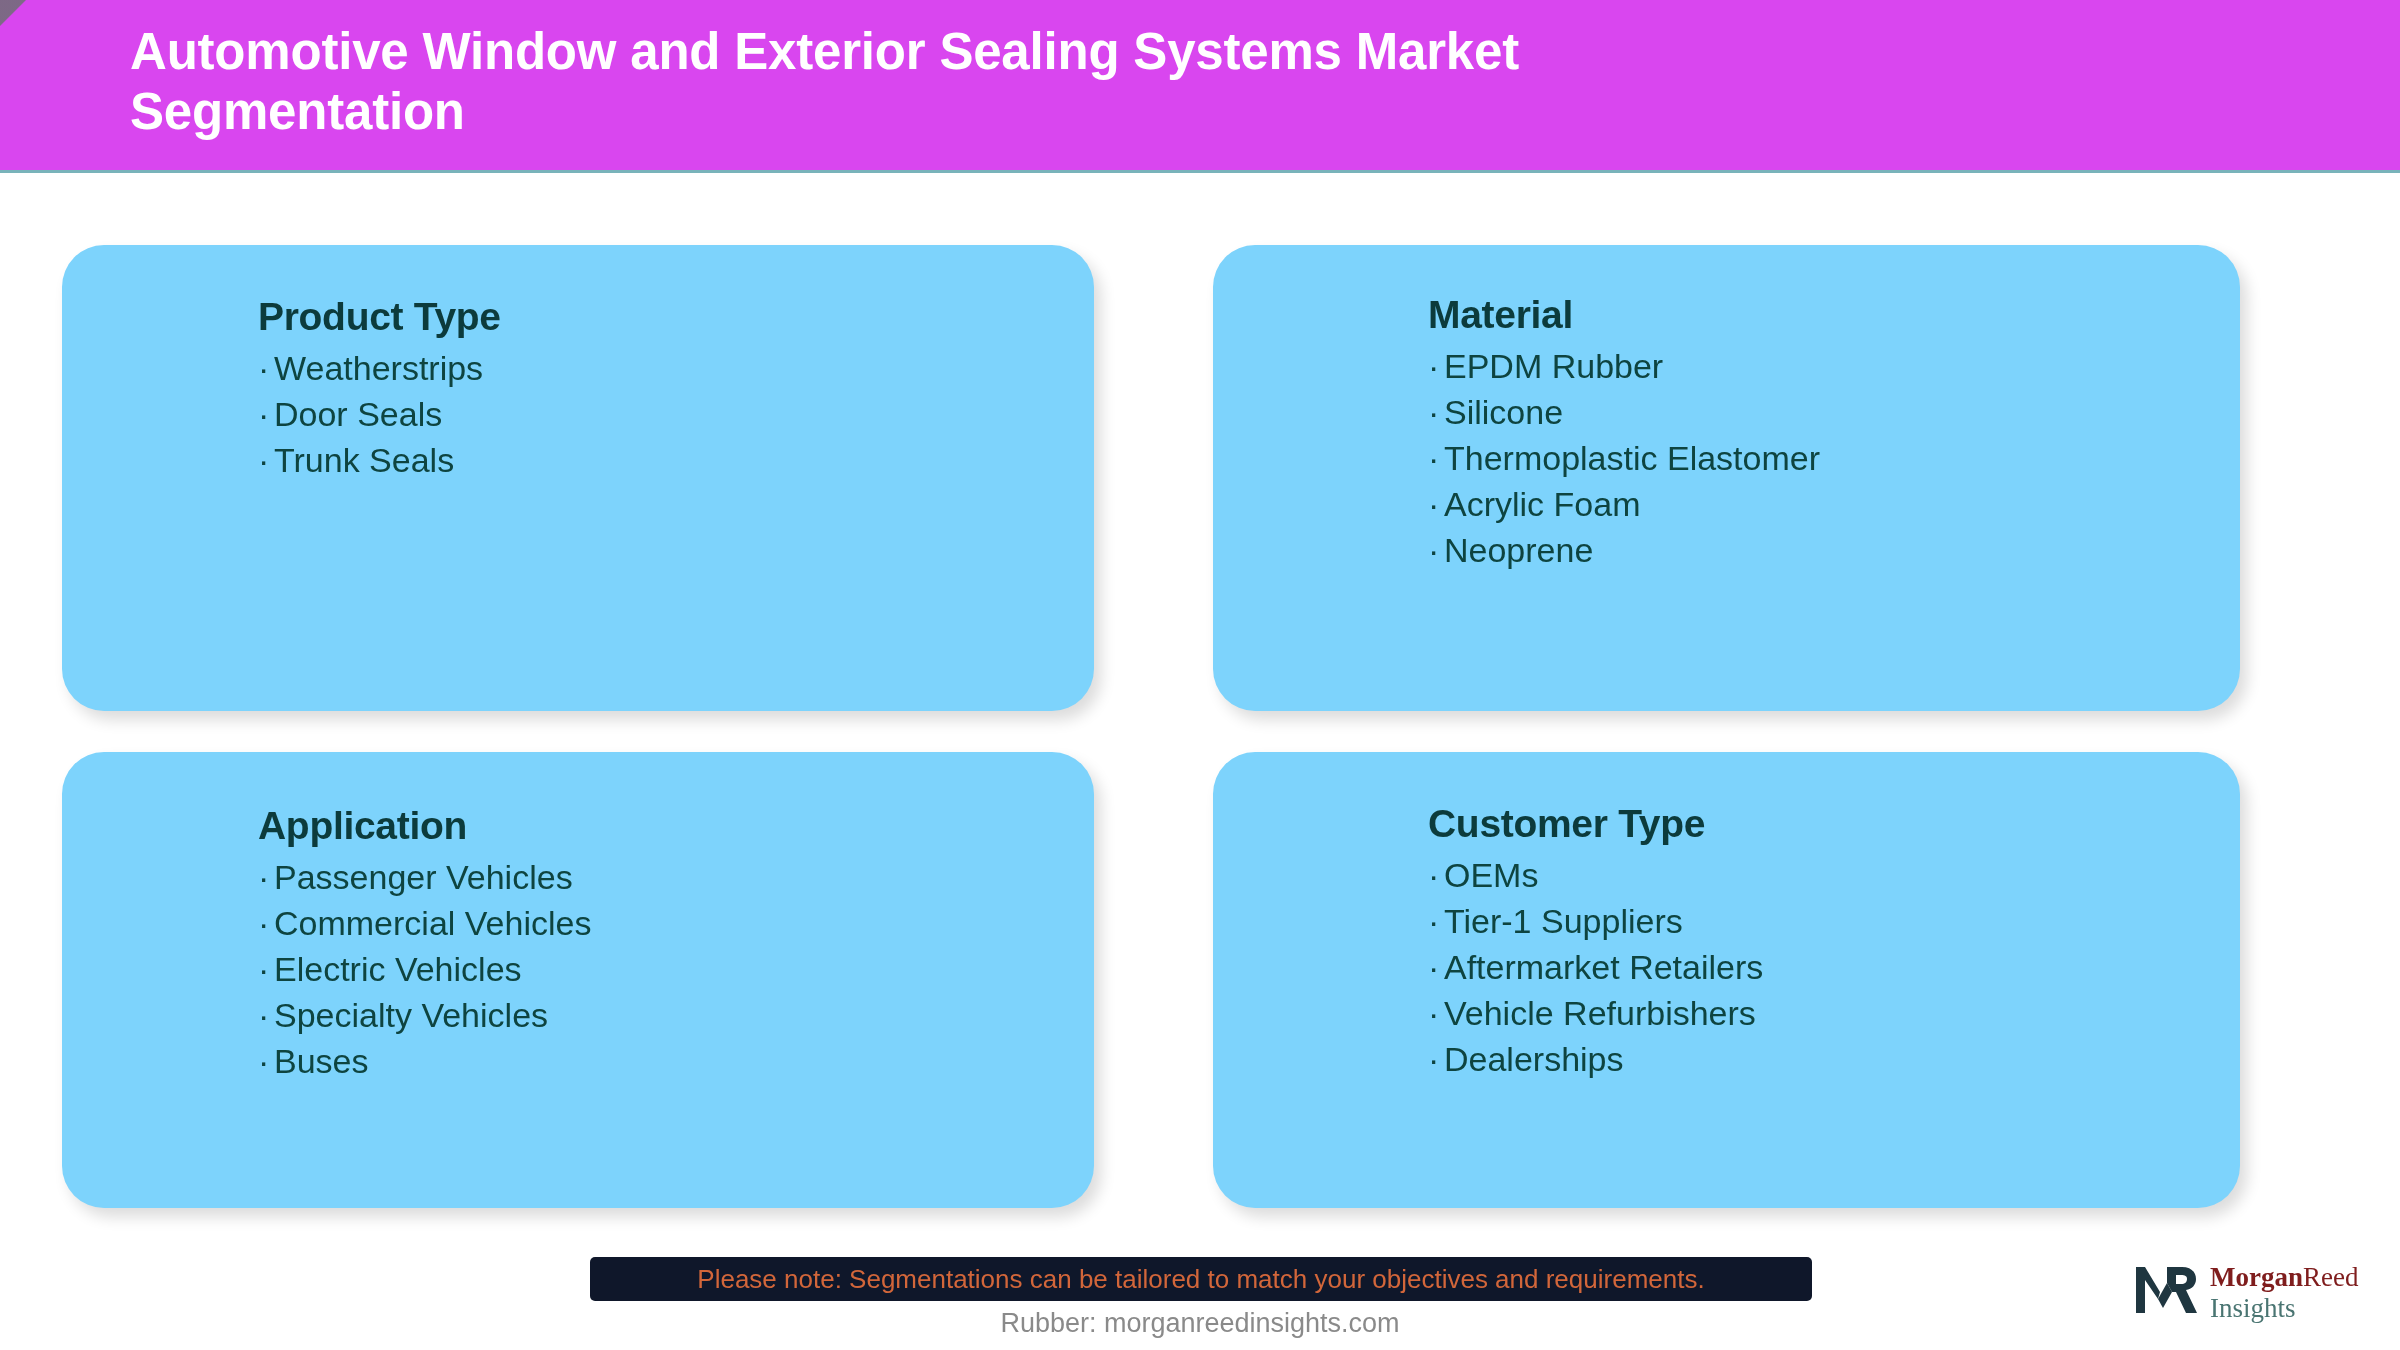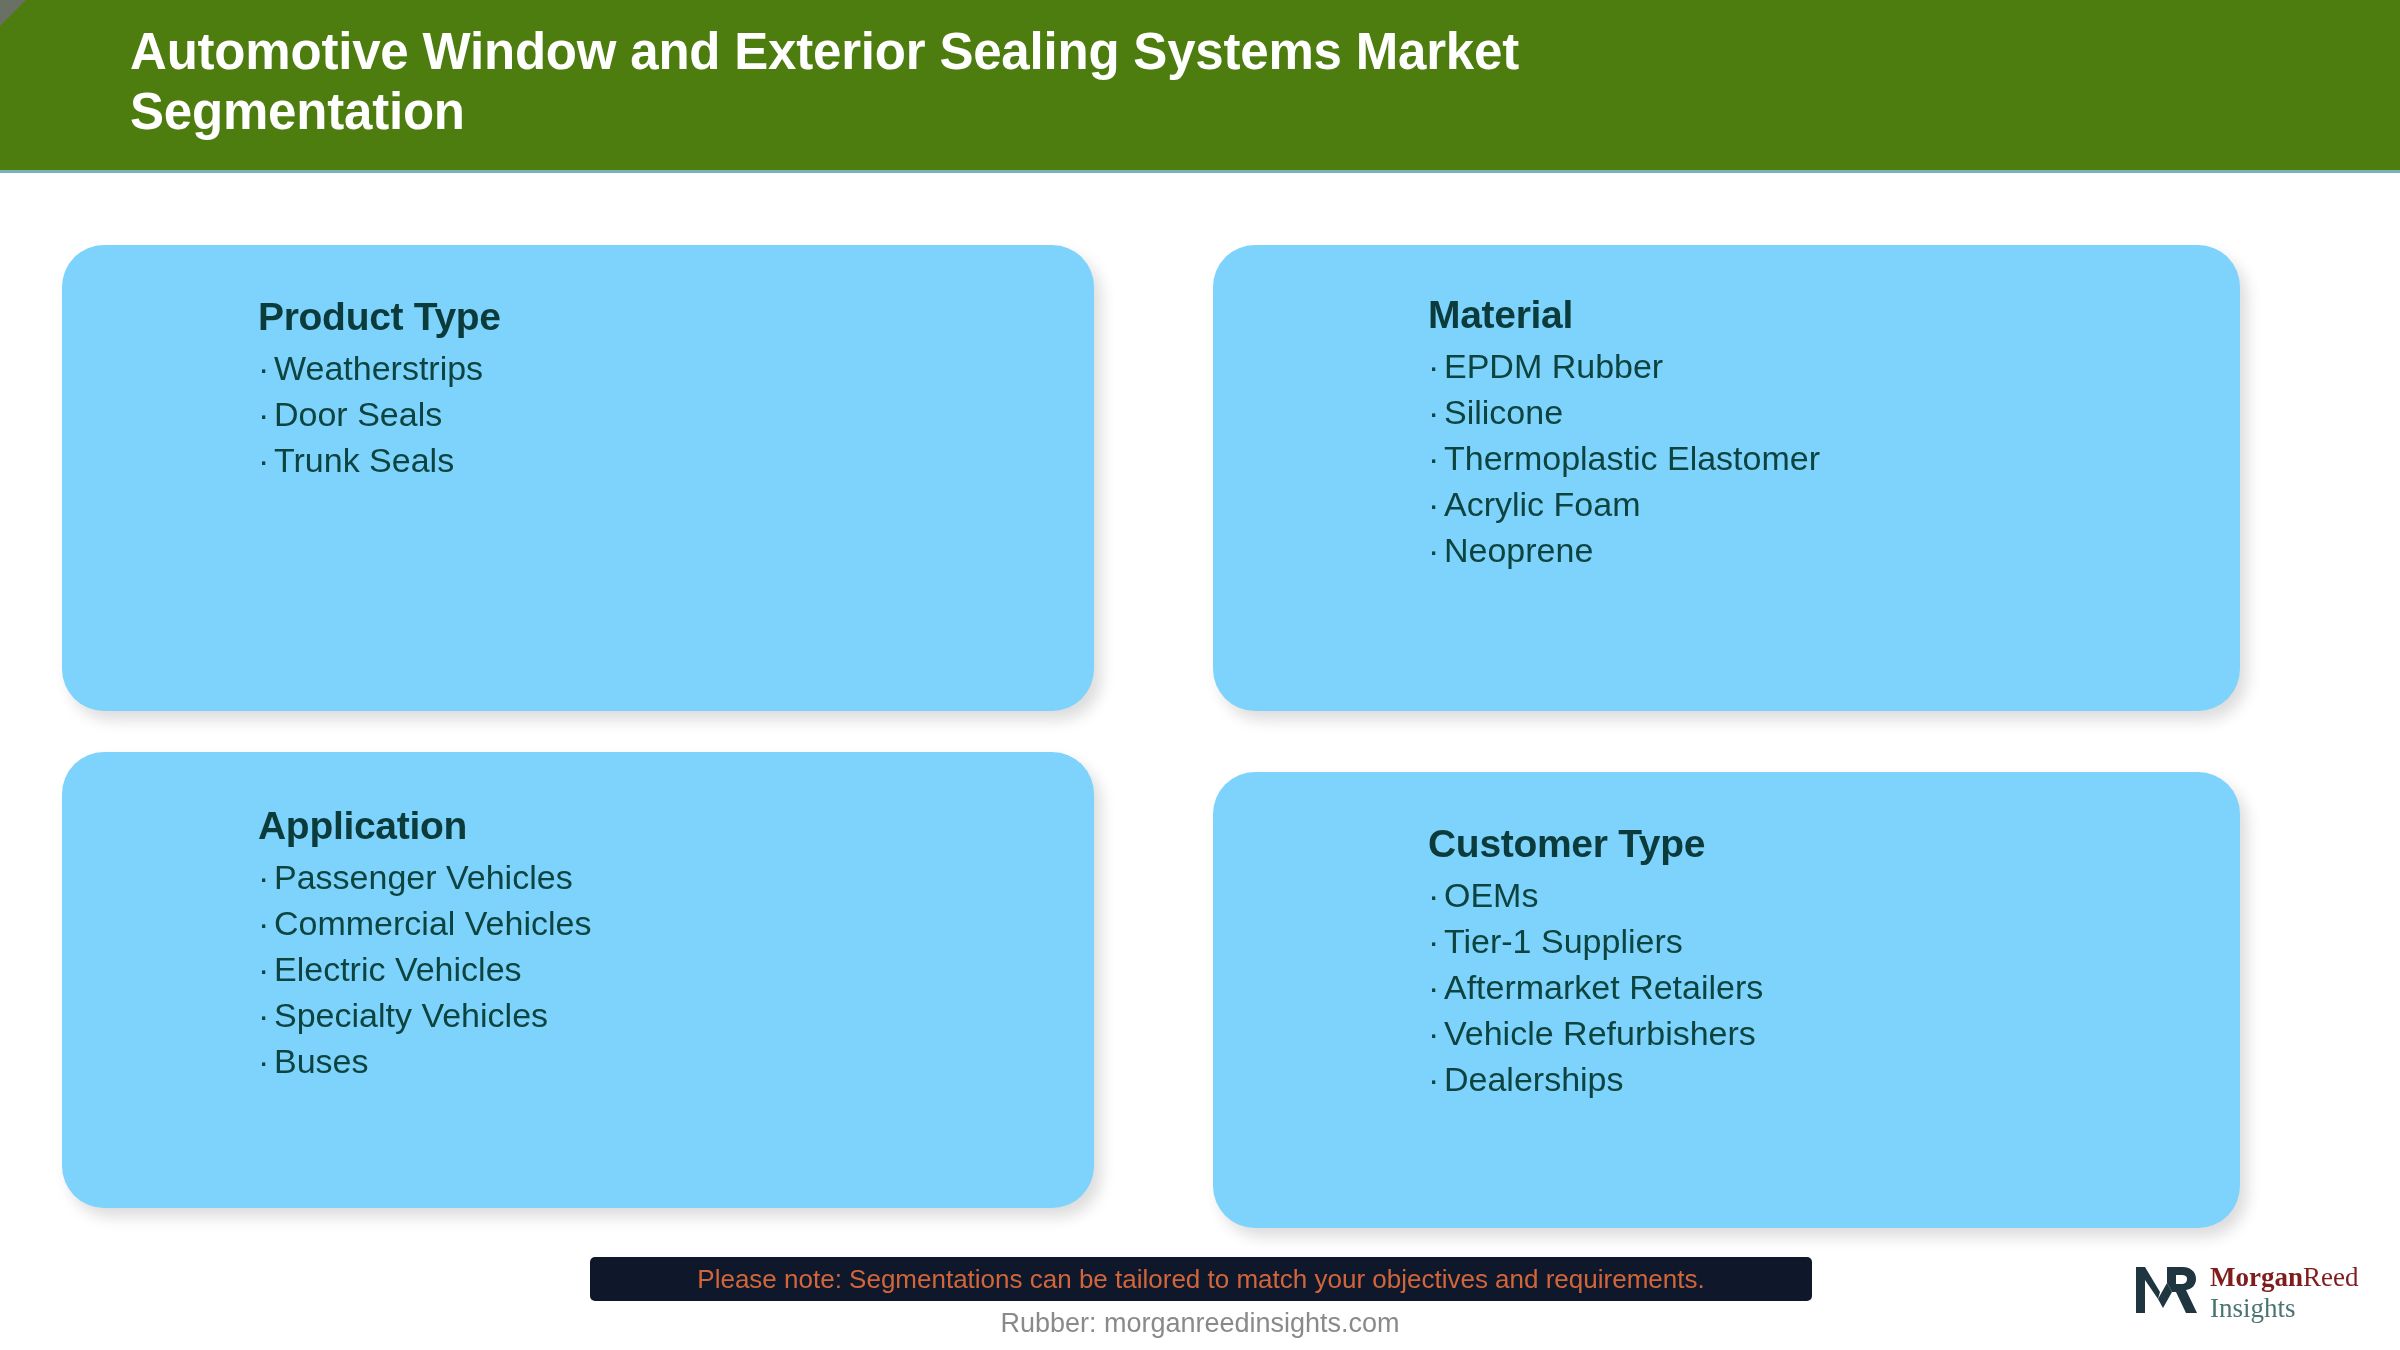--- a/index.html
+++ b/index.html
@@ -15,21 +15,21 @@
     position: relative;
   }
 
   
   .header {
     position: absolute;
     left: 0;
     top: 0;
     width: 2400px;
     height: 170px;
-    background: #4d7c0f;
+    background: #d946ef;
     box-sizing: border-box;
     padding: 22px 0 0 130px;
   }
   .header::after {
     content: "";
     position: absolute;
     left: 0;
     bottom: -3px;
     width: 2400px;
     height: 3px;
@@ -65,21 +65,21 @@
   .card {
     position: absolute;
     background: #7dd3fc;
     border-radius: 42px;
     box-shadow: 7px 9px 15px rgba(0,0,0,0.14);
     box-sizing: border-box;
   }
   .card.c0 { left: 62px;   top: 75px;  width: 1032px; height: 466px; }
   .card.c1 { left: 1213px; top: 75px;  width: 1027px; height: 466px; }
   .card.c2 { left: 62px;   top: 582px; width: 1032px; height: 456px; }
-  .card.c3 { left: 1213px; top: 602px; width: 1027px; height: 456px; }
+  .card.c3 { left: 1213px; top: 582px; width: 1027px; height: 456px; }
 
   .card-inner {
     position: absolute;
     left: 196px;
     top: 48px;
     right: 24px;
   }
   .card.c1 .card-inner,
   .card.c3 .card-inner { left: 215px; }
 

